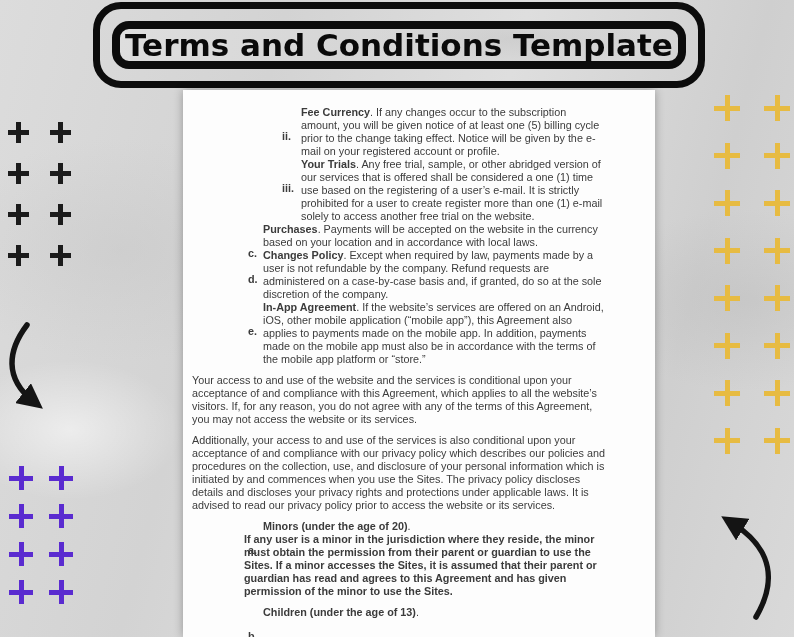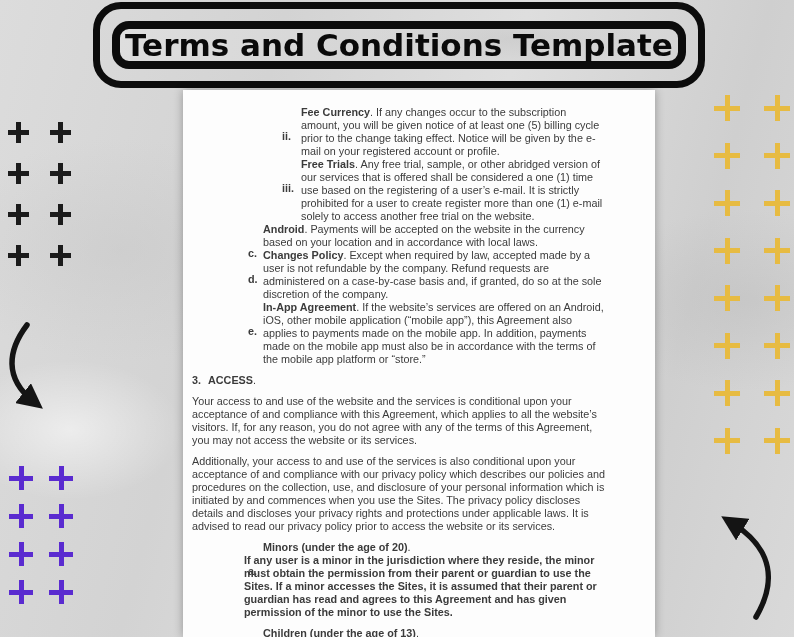--- a/index.html
+++ b/index.html
@@ -131,38 +131,35 @@
 
 <div class="doc">
   <div class="doc-inner">
 
     <div class="li li-roman">
       <span class="marker">ii.</span>
       <span class="term">Fee Currency</span><span>. If any changes occur to the subscription amount, you will be given notice of at least one (5) billing cycle prior to the change taking effect. Notice will be given by the e-mail on your registered account or profile.</span>
     </div>
     <div class="li li-roman">
       <span class="marker">iii.</span>
-      <span class="term">Free Trials</span><span>. Any free trial, sample, or other abridged version of our services that is offered shall be considered a one (1) time use based on the registering of a user’s e-mail. It is strictly prohibited for a user to create register more than one (1) e-mail solely to access another free trial on the website.</span>
+      <span class="term">Your Trials</span><span>. Any free trial, sample, or other abridged version of our services that is offered shall be considered a one (1) time use based on the registering of a user’s e-mail. It is strictly prohibited for a user to create register more than one (1) e-mail solely to access another free trial on the website.</span>
     </div>
     <div class="li li-letter">
       <span class="marker">c.</span>
-      <span class="term">Android</span><span>. Payments will be accepted on the website in the currency based on your location and in accordance with local laws.</span>
+      <span class="term">Purchases</span><span>. Payments will be accepted on the website in the currency based on your location and in accordance with local laws.</span>
     </div>
     <div class="li li-letter">
       <span class="marker">d.</span>
-      <span class="term">Changes Policy</span><span>. Except when required by law, accepted made by a user is not refundable by the company. Refund requests are administered on a case-by-case basis and, if granted, do so at the sole discretion of the company.</span>
+      <span class="term">Changes Policy</span><span>. Except when required by law, payments made by a user is not refundable by the company. Refund requests are administered on a case-by-case basis and, if granted, do so at the sole discretion of the company.</span>
     </div>
     <div class="li li-letter">
       <span class="marker">e.</span>
       <span class="term">In-App Agreement</span><span>. If the website’s services are offered on an Android, iOS, other mobile application (“mobile app”), this Agreement also applies to payments made on the mobile app. In addition, payments made on the mobile app must also be in accordance with the terms of the mobile app platform or “store.”</span>
     </div>
 
-    <div class="sec-head">
-      <span class="sec-num">3.</span><span>ACCESS</span><span class="suffix">.</span>
-    </div>
 
     <div class="para">Your access to and use of the website and the services is conditional upon your acceptance of and compliance with this Agreement, which applies to all the website’s visitors. If, for any reason, you do not agree with any of the terms of this Agreement, you may not access the website or its services.</div>
     <div class="para">Additionally, your access to and use of the services is also conditional upon your acceptance of and compliance with our privacy policy which describes our policies and procedures on the collection, use, and disclosure of your personal information which is initiated by and commences when you use the Sites. The privacy policy discloses details and discloses your privacy rights and protections under applicable laws. It is advised to read our privacy policy prior to access the website or its services.</div>
 
     <div class="sub-head">
       <span class="marker">a.</span>
       <span class="sub-title">Minors (under the age of 20)</span><span class="suffix">.</span>
     </div>
 
     <div class="sub-para">If any user is a minor in the jurisdiction where they reside, the minor must obtain the permission from their parent or guardian to use the Sites. If a minor accesses the Sites, it is assumed that their parent or guardian has read and agrees to this Agreement and has given permission of the minor to use the Sites.</div>

